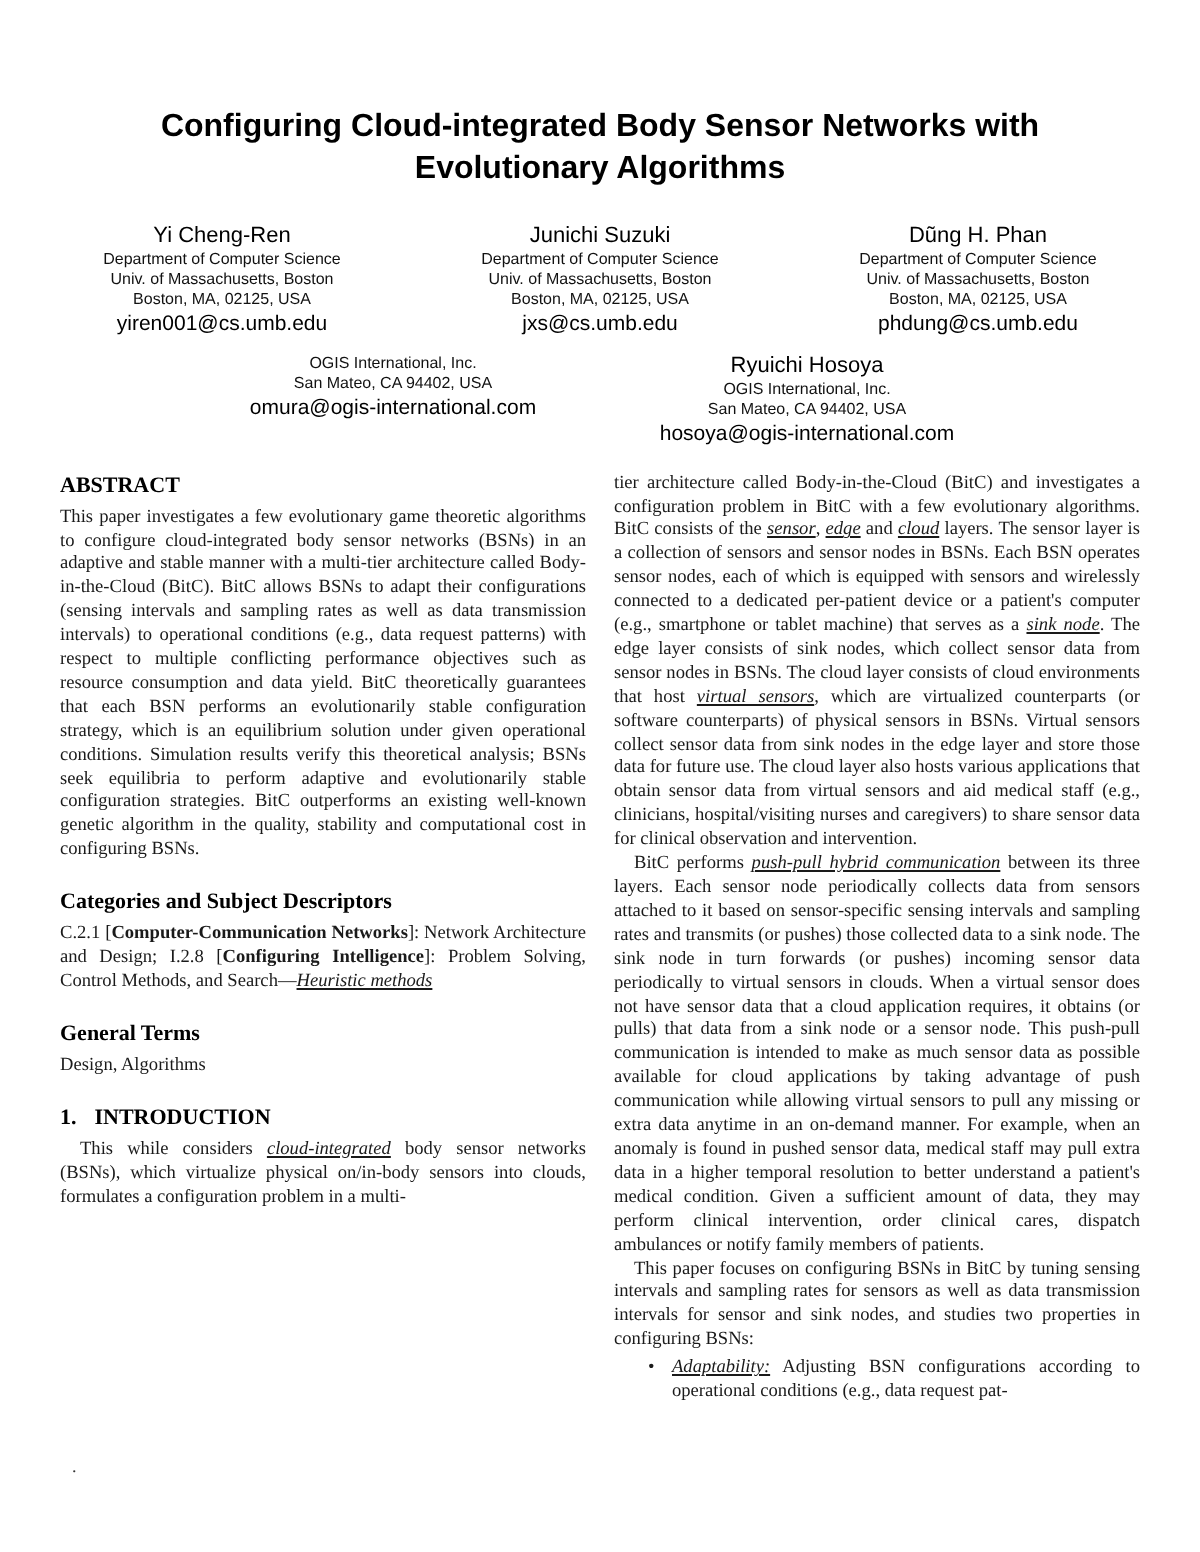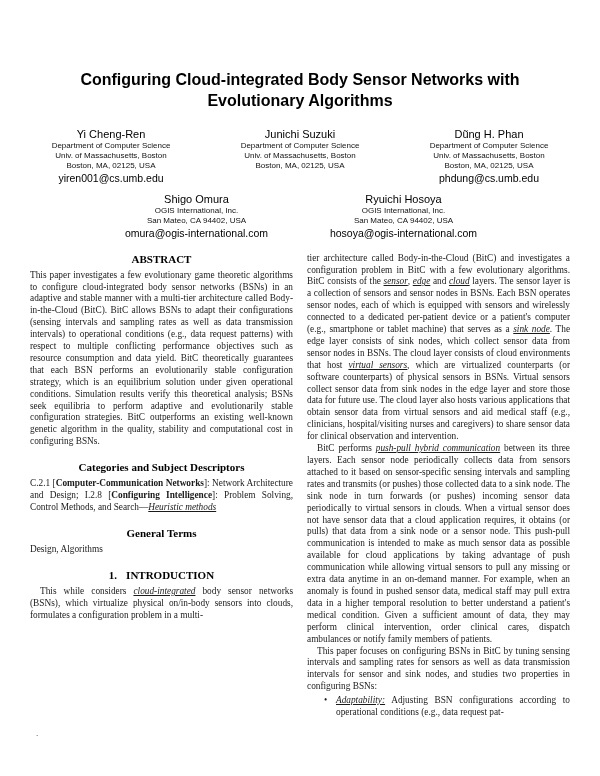--- a/index.html
+++ b/index.html
@@ -6,21 +6,21 @@
     margin: 0;
     padding: 0;
     background: #ffffff;
   }
   .page {
     position: relative;
     width: 600px;
     height: 776px;
     background: #ffffff;
     box-sizing: border-box;
-    padding: 16px 30px;
+    padding: 0 30px;
     overflow: hidden;
     font-family: "Liberation Serif", serif;
     color: #1a1a1a;
   }
   .title {
     font-family: "Liberation Sans", sans-serif;
     font-weight: bold;
     font-size: 16px;
     line-height: 1.3;
     text-align: center;
@@ -53,21 +53,21 @@
     width: 263px;
     font-size: 9.3px;
     line-height: 11.9px;
     text-align: justify;
   }
   .sec {
     font-size: 11px;
     font-weight: bold;
     line-height: 13px;
     margin: 13px 0 4px 0;
-    text-align: center;
+    text-align: left;
     color: #000;
   }
   .sec.first { margin-top: 0; }
   .sec-num { display: inline-block; margin-right: 9px; }
   p { margin: 0; }
   p.indent { text-indent: 10px; }
   .seg-italic { font-style: italic; text-decoration: underline; }
   .seg-bold { font-weight: bold; }
   .bullet-item {
     display: flex;
@@ -97,33 +97,33 @@
       <div class="author-affil">Department of Computer Science</div>
       <div class="author-affil">Univ. of Massachusetts, Boston</div>
       <div class="author-affil">Boston, MA, 02125, USA</div>
       <div class="author-email">yiren001@cs.umb.edu</div>
     </div>
     <div class="author">
       <div class="author-name">Junichi Suzuki</div>
       <div class="author-affil">Department of Computer Science</div>
       <div class="author-affil">Univ. of Massachusetts, Boston</div>
       <div class="author-affil">Boston, MA, 02125, USA</div>
+      <div class="author-email">jxs@cs.umb.edu</div>
     </div>
     <div class="author">
       <div class="author-name">Dũng H. Phan</div>
       <div class="author-affil">Department of Computer Science</div>
       <div class="author-affil">Univ. of Massachusetts, Boston</div>
       <div class="author-affil">Boston, MA, 02125, USA</div>
       <div class="author-email">phdung@cs.umb.edu</div>
     </div>
   </div>
 
   <div class="authors-row row2">
     <div class="author">
-      <div class="author-name">Shigo Omura</div>
       <div class="author-affil">OGIS International, Inc.</div>
       <div class="author-affil">San Mateo, CA 94402, USA</div>
       <div class="author-email">omura@ogis-international.com</div>
     </div>
     <div class="author">
       <div class="author-name">Ryuichi Hosoya</div>
       <div class="author-affil">OGIS International, Inc.</div>
       <div class="author-affil">San Mateo, CA 94402, USA</div>
       <div class="author-email">hosoya@ogis-international.com</div>
     </div>

